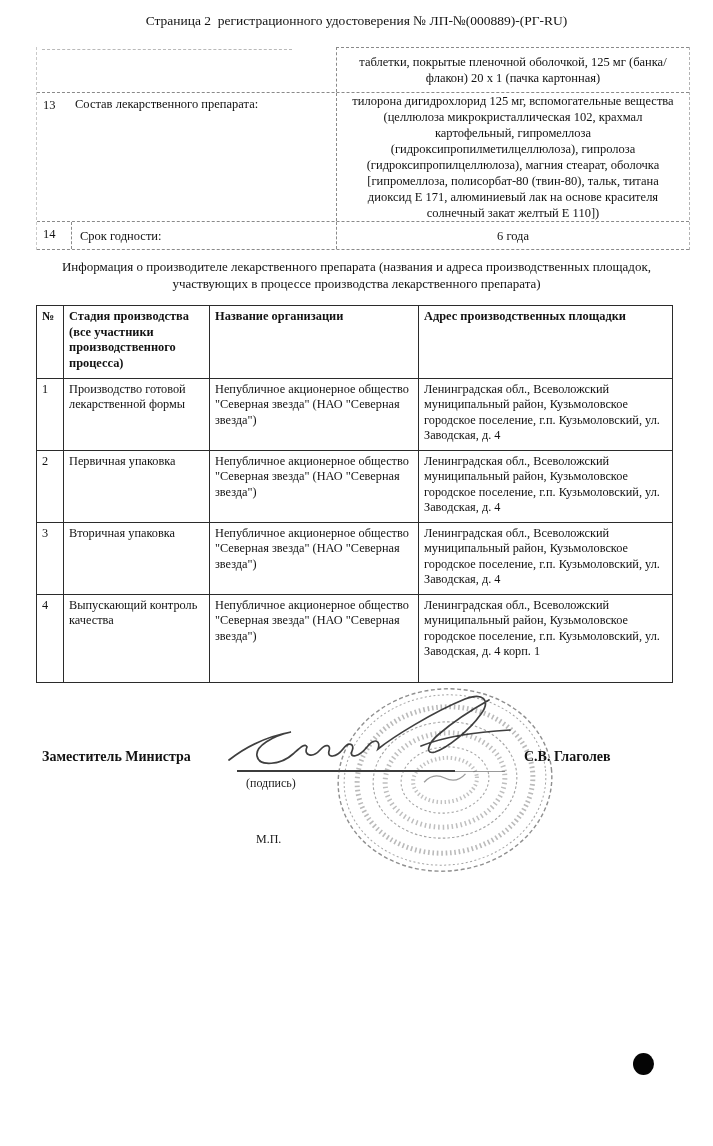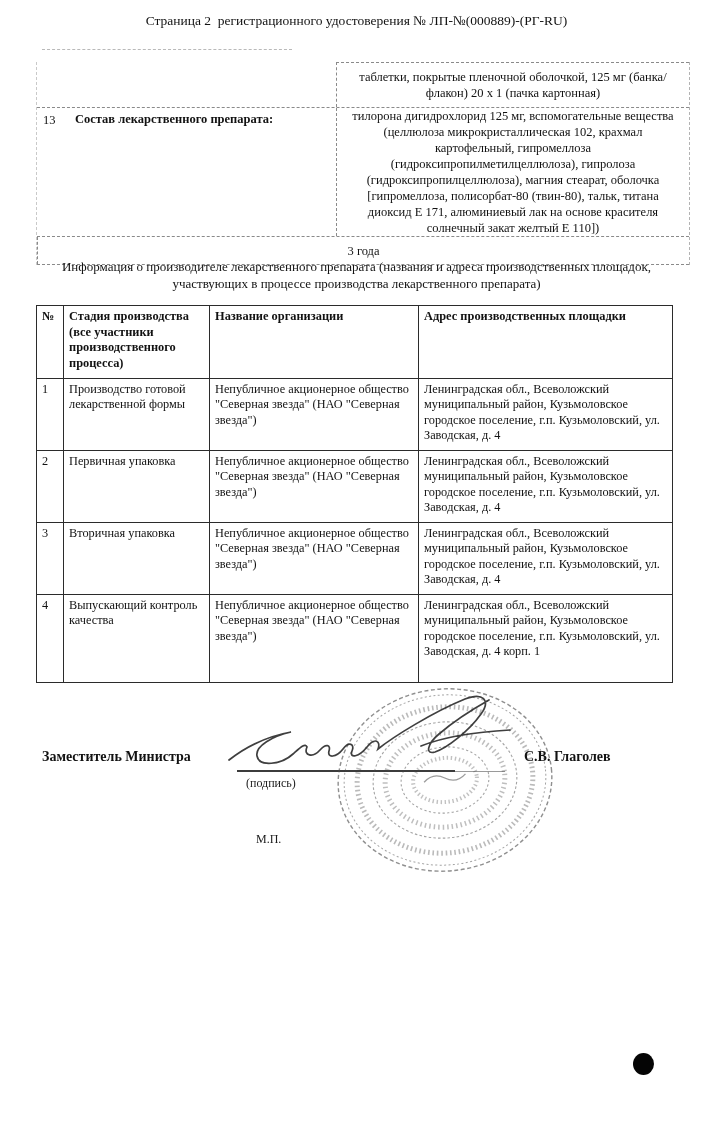--- a/index.html
+++ b/index.html
@@ -20,39 +20,38 @@
   .scan-dash{
     position:absolute;top:49px;left:42px;width:250px;height:0;
     border-top:1.5px dashed #b9b9b9;
   }
   
   .t1{
     position:absolute;left:36px;top:47px;width:654px;
     font-size:12.5px;line-height:1.28;
     border-left:1px dashed #c9c9c9;border-right:1px dashed #b3b3b3;
     box-sizing:border-box;
-    margin-top:15px;
   }
   .t1-row{display:flex;border-bottom:1px dashed #8a8a8a;box-sizing:border-box;}
   .t1-left{
     width:299px;flex-shrink:0;box-sizing:border-box;
     padding:3px 6px 3px 6px;display:flex;align-items:flex-start;
   }
   .t1-right{
     flex:1;box-sizing:border-box;border-left:1px dashed #8a8a8a;
     text-align:center;padding:3px 12px;
     display:flex;align-items:center;justify-content:center;
   }
   .t1-right-top{border-top:1px dashed #8a8a8a;}
   .t1-num{width:24px;flex-shrink:0;font-weight:normal;padding-top:1px;}
   .t1-num-divided{
     width:28px;align-self:stretch;border-right:1px dashed #8a8a8a;
     margin-right:6px;
   }
-  .t1-label{font-weight:bold;padding-left:8px;}
+  .t1-label{font-weight:normal;padding-left:8px;}
   .t1-label-tight{padding-left:2px;}
   
   .info-heading{
     position:absolute;top:259px;left:30px;width:653px;
     text-align:center;font-size:13px;line-height:1.3;
   }
   
   .t2{
     position:absolute;left:36px;top:305px;
     border-collapse:collapse;table-layout:fixed;width:636px;
@@ -93,21 +92,25 @@
       <div class="t1-right t1-right-top">таблетки, покрытые пленочной оболочкой, 125 мг (банка/флакон) 20 х 1 (пачка картонная)</div>
     </div>
     <div class="t1-row" style="height:129px">
       <div class="t1-left">
         <span class="t1-num">13</span>
         <span class="t1-label">Состав лекарственного препарата:</span>
       </div>
       <div class="t1-right">тилорона дигидрохлорид 125 мг, вспомогательные вещества (целлюлоза микрокристаллическая 102, крахмал картофельный, гипромеллоза (гидроксипропилметилцеллюлоза), гипролоза (гидроксипропилцеллюлоза), магния стеарат, оболочка [гипромеллоза, полисорбат-80 (твин-80), тальк, титана диоксид Е 171, алюминиевый лак на основе красителя солнечный закат желтый Е 110])</div>
     </div>
     <div class="t1-row" style="height:28px">
-      <div class="t1-right">3 года</div>
+      <div class="t1-left" style="padding:0 6px 0 6px;align-items:center;">
+        <span class="t1-num t1-num-divided" style="padding-top:4px;">14</span>
+        <span class="t1-label t1-label-tight">Срок годности:</span>
+      </div>
+      <div class="t1-right">6 года</div>
     </div>
   </div>
 
   <div class="info-heading">Информация о производителе лекарственного препарата (названия и адреса производственных площадок, участвующих в процессе производства лекарственного препарата)</div>
 
   <table class="t2">
     <colgroup>
       <col style="width:27px">
         <col style="width:146px">
         <col style="width:209px">

